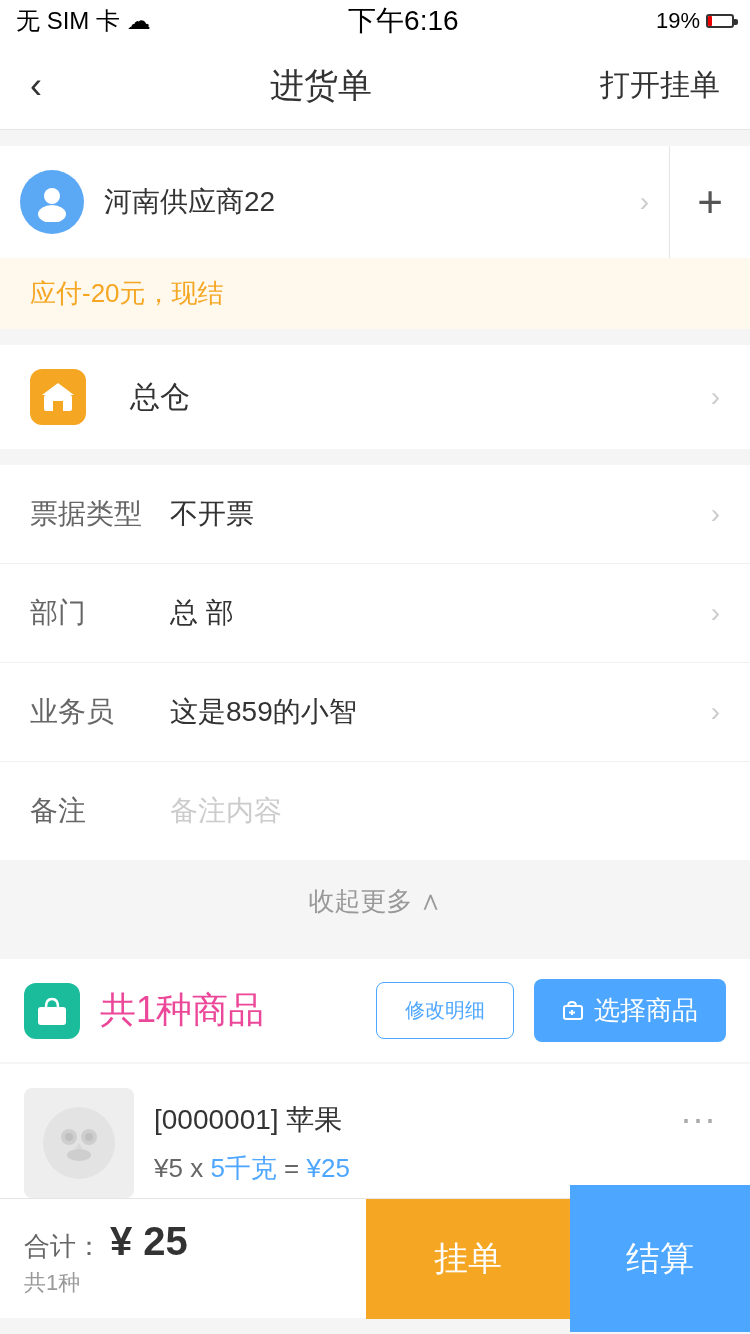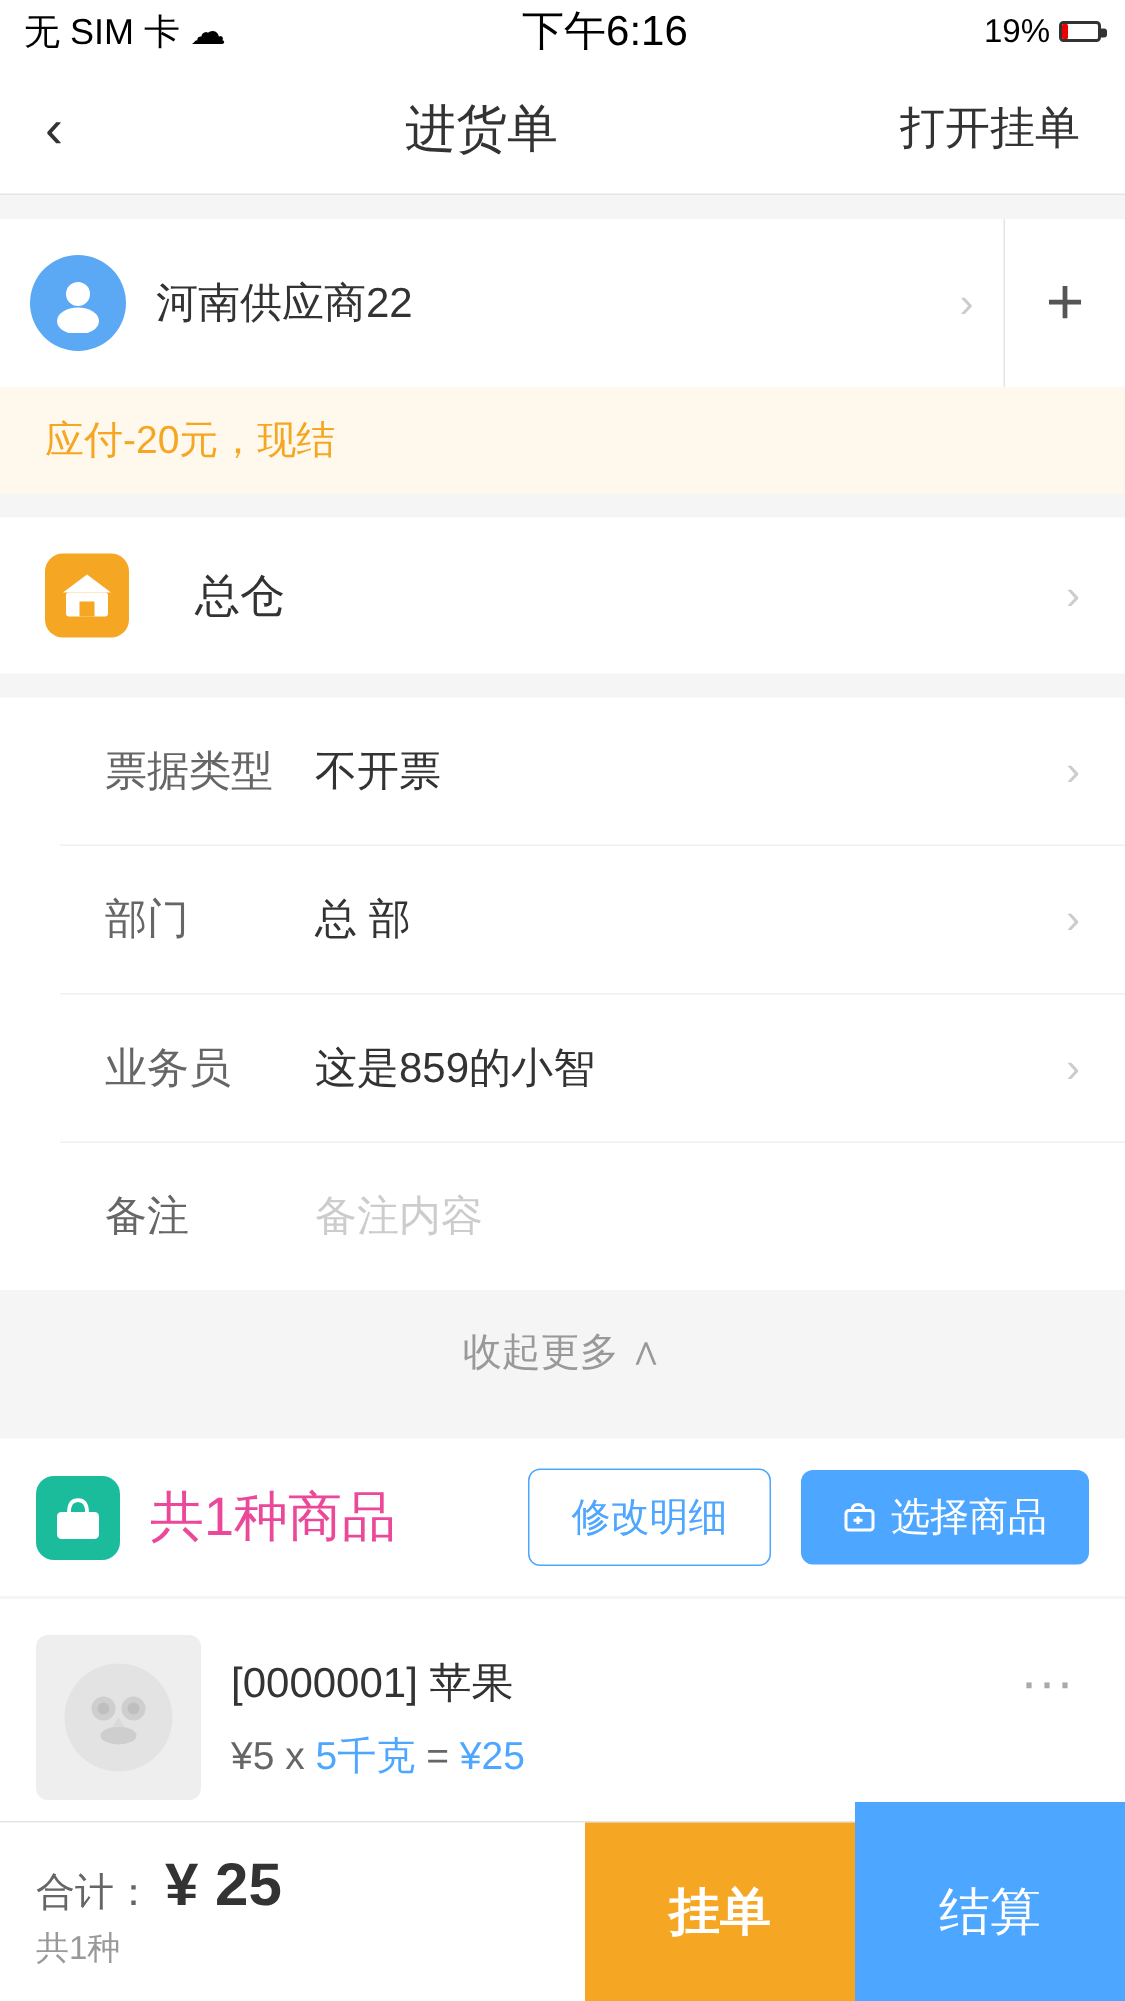--- a/index.html
+++ b/index.html
@@ -130,21 +130,20 @@
       font-size: 30px;
       color: #333;
       flex: 1;
       margin-left: 24px;
     }
 
     
     .form-section {
       background: #fff;
       margin-top: 16px;
-      padding-left: 40px;
     }
     .form-row {
       display: flex;
       align-items: center;
       padding: 30px 30px;
       border-bottom: 1px solid #f0f0f0;
       min-height: 90px;
     }
     .form-row:last-child {
       border-bottom: none;
@@ -198,21 +197,21 @@
       font-size: 36px;
       color: #ec4899;
       flex: 1;
     }
     .btn-outline {
       border: 1.5px solid #4da6ff;
       color: #4da6ff;
       background: #fff;
       border-radius: 8px;
       padding: 14px 28px;
-      font-size: 26px;
+      font-size: 20px;
       cursor: pointer;
       white-space: nowrap;
     }
     .btn-primary {
       background: #4da6ff;
       color: #fff;
       border: none;
       border-radius: 8px;
       padding: 14px 28px;
       font-size: 26px;
@@ -262,21 +261,21 @@
       color: #aaa;
       font-size: 36px;
       padding: 10px;
       cursor: pointer;
       align-self: flex-start;
     }
 
     
     .bottom-bar {
       position: fixed;
-      bottom: 0;
+      bottom: 16px;
       left: 0;
       width: 750px;
       background: #fff;
       display: flex;
       align-items: center;
       height: 120px;
       border-top: 1px solid #e5e5e5;
     }
     .bottom-summary {
       flex: 1;
@@ -289,22 +288,22 @@
       align-items: baseline;
       gap: 8px;
     }
     .bottom-total .label { font-size: 26px; color: #666; }
     .bottom-total .amount { font-size: 40px; font-weight: bold; color: #333; }
     .bottom-count { font-size: 22px; color: #999; margin-top: 4px; }
     .btn-hang {
       background: #f5a623;
       color: #fff;
       font-size: 34px;
-      font-weight: 700;
-      width: 180px;
+      font-weight: 400;
+      width: 204px;
       height: 120px;
       display: flex;
       align-items: center;
       justify-content: center;
       cursor: pointer;
       border: none;
     }
     .btn-checkout {
       background: #4da6ff;
       color: #fff;

